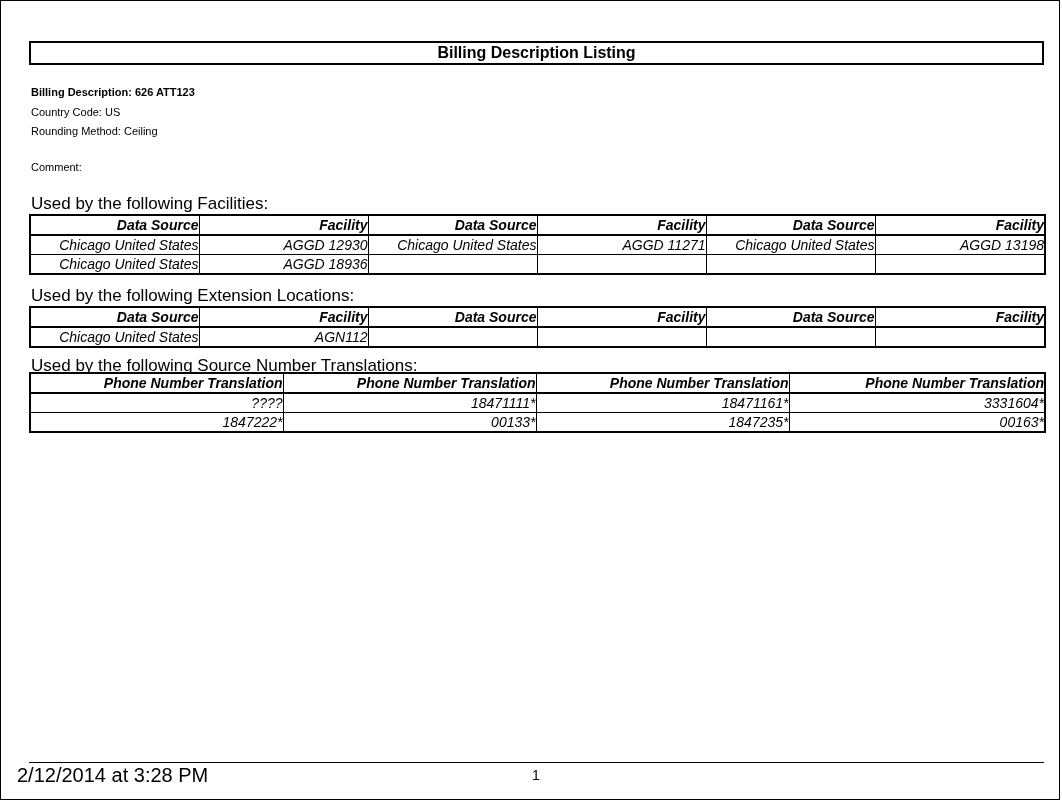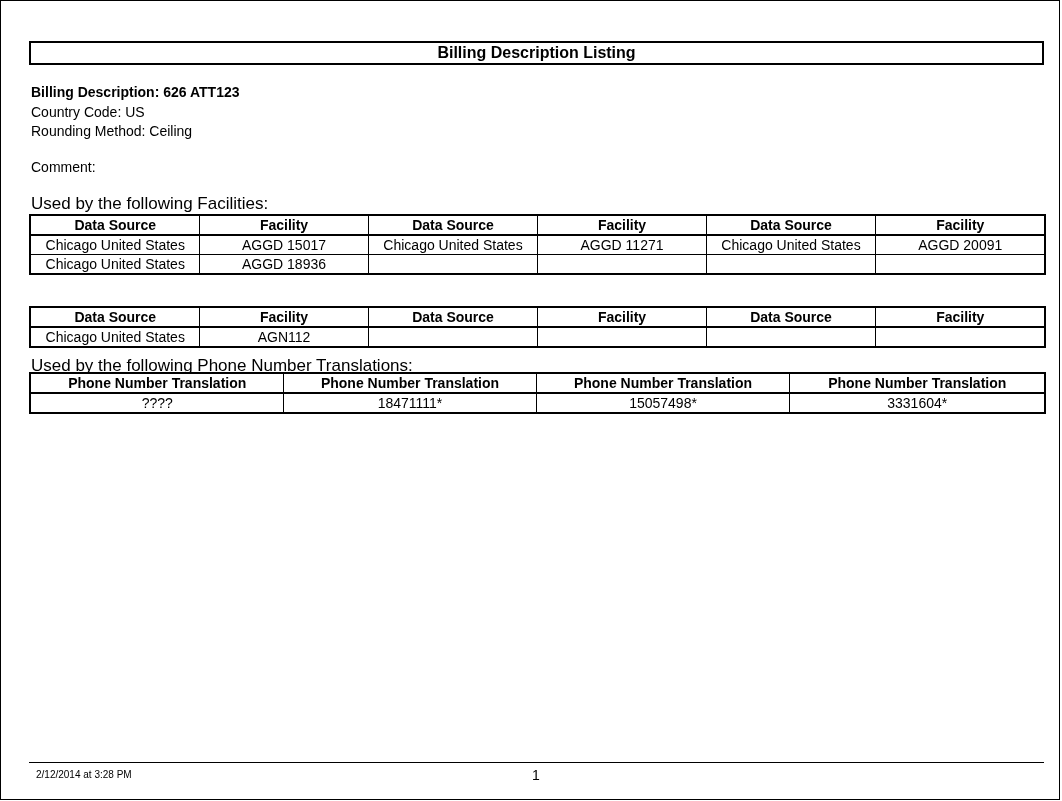--- a/index.html
+++ b/index.html
@@ -3,32 +3,32 @@
 <meta charset="utf-8">
 <style>
   html, body { margin: 0; padding: 0; background: #ffffff; }
   body { width: 1062px; height: 801px; position: relative; overflow: hidden;
          font-family: "Liberation Sans", sans-serif; color: #000; }
   .page { position: absolute; left: 0; top: 0; width: 1058px; height: 799px;
           border: 1px solid #000; box-sizing: border-box; width: 1060px; height: 800px; }
   .title-box { position: absolute; left: 28px; top: 40px; width: 1015px; height: 24px;
                border: 2px solid #000; box-sizing: border-box;
                text-align: center; font-weight: bold; font-size: 16px; line-height: 20px; }
-  .meta { position: absolute; left: 30px; font-size: 14px; line-height: 18px; }
+  .meta { position: absolute; left: 30px; font-size: 11px; line-height: 18px; }
   .meta.bold { font-weight: bold; }
   .section-label { position: absolute; left: 30px; font-size: 17px; line-height: 16px; }
   table.grid { position: absolute; left: 28px; width: 1015px; border-collapse: collapse;
                border: 2px solid #000; table-layout: fixed; font-size: 14px; }
   table.grid th, table.grid td { border-left: 1px solid #000; padding: 0 0 0 1px; height: 18px;
-               line-height: 18px; text-align: center; white-space: nowrap; overflow: hidden; }
+               line-height: 18px; text-align: right; white-space: nowrap; overflow: hidden; font-style: italic; }
   table.grid th:first-child, table.grid td:first-child { border-left: none; }
   table.grid th { font-weight: bold; border-bottom: 2px solid #000; }
   table.grid tr.row + tr.row td { border-top: 1px solid #000; }
   .footer-line { position: absolute; left: 28px; top: 761px; width: 1015px; height: 1px; background: #000; }
-  .footer-date { position: absolute; left: 35px; top: 766px; font-size: 10px; line-height: 16px; }
+  .footer-date { position: absolute; left: 16px; top: 766px; font-size: 20px; line-height: 16px; }
   .footer-page { position: absolute; left: 531px; top: 766px; font-size: 14px; line-height: 16px; }
 </style>
 </head>
 <body>
 
 <div class="page">
 
   <div class="title-box">Billing Description Listing</div>
 
   <div class="meta bold" style="top:82px;">Billing Description: 626 ATT123</div>
@@ -52,37 +52,38 @@
         <th>Facility</th>
         <th>Data Source</th>
         <th>Facility</th>
         <th>Data Source</th>
         <th>Facility</th>
       </tr>
     </thead>
     <tbody>
       <tr class="row">
         <td>Chicago United States</td>
-        <td>AGGD 15017</td>
+        <td>AGGD 12930</td>
         <td>Chicago United States</td>
         <td>AGGD 11271</td>
         <td>Chicago United States</td>
-        <td>AGGD 20091</td>
+        <td>AGGD 13198</td>
       </tr>
       <tr class="row">
         <td>Chicago United States</td>
         <td>AGGD 18936</td>
         <td></td>
         <td></td>
         <td></td>
         <td></td>
       </tr>
     </tbody>
   </table>
 
+  <div class="section-label" style="top:287px;">Used by the following Extension Locations:</div>
   <table class="grid" style="top:305px;">
     <colgroup>
         <col style="width:169px">
         <col style="width:169px">
         <col style="width:169px">
         <col style="width:169px">
         <col style="width:169px">
         <col style="width:170px">
       </colgroup>
     <thead>
@@ -100,42 +101,48 @@
         <td>Chicago United States</td>
         <td>AGN112</td>
         <td></td>
         <td></td>
         <td></td>
         <td></td>
       </tr>
     </tbody>
   </table>
 
-  <div class="section-label" style="top:357px;">Used by the following Phone Number Translations:</div>
+  <div class="section-label" style="top:357px;">Used by the following Source Number Translations:</div>
   <table class="grid" style="top:371px;">
     <colgroup>
         <col style="width:253px">
         <col style="width:253px">
         <col style="width:253px">
         <col style="width:256px">
       </colgroup>
     <thead>
       <tr>
         <th>Phone Number Translation</th>
         <th>Phone Number Translation</th>
         <th>Phone Number Translation</th>
         <th>Phone Number Translation</th>
       </tr>
     </thead>
     <tbody>
       <tr class="row">
         <td>????</td>
         <td>18471111*</td>
-        <td>15057498*</td>
+        <td>18471161*</td>
         <td>3331604*</td>
+      </tr>
+      <tr class="row">
+        <td>1847222*</td>
+        <td>00133*</td>
+        <td>1847235*</td>
+        <td>00163*</td>
       </tr>
     </tbody>
   </table>
 
   <div class="footer-line"></div>
   <div class="footer-date">2/12/2014 at 3:28 PM</div>
   <div class="footer-page">1</div>
 
 </div>
 

